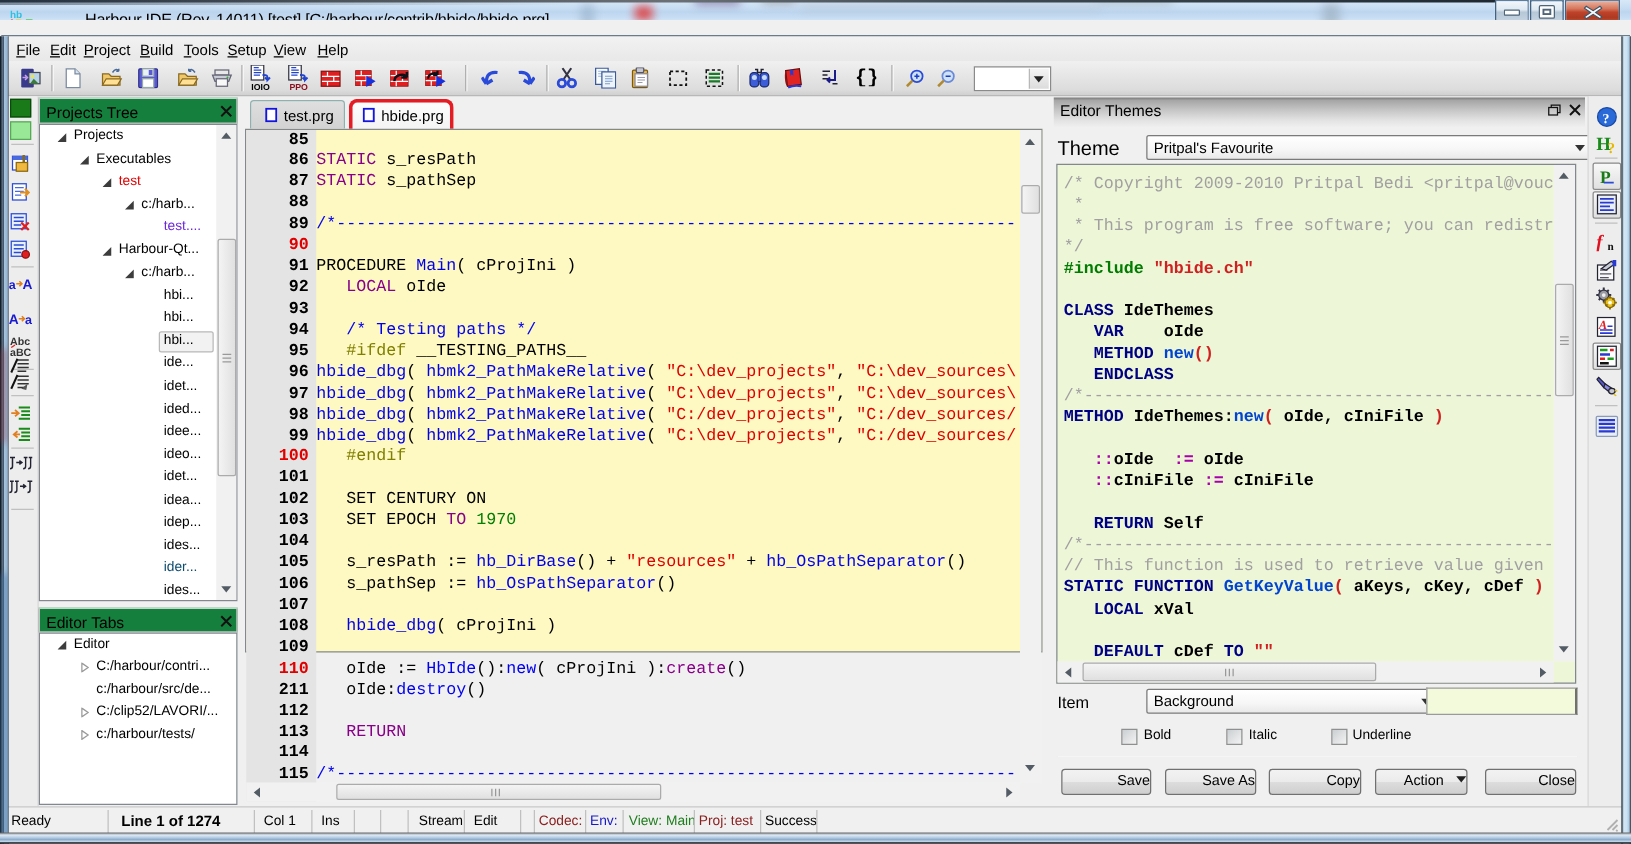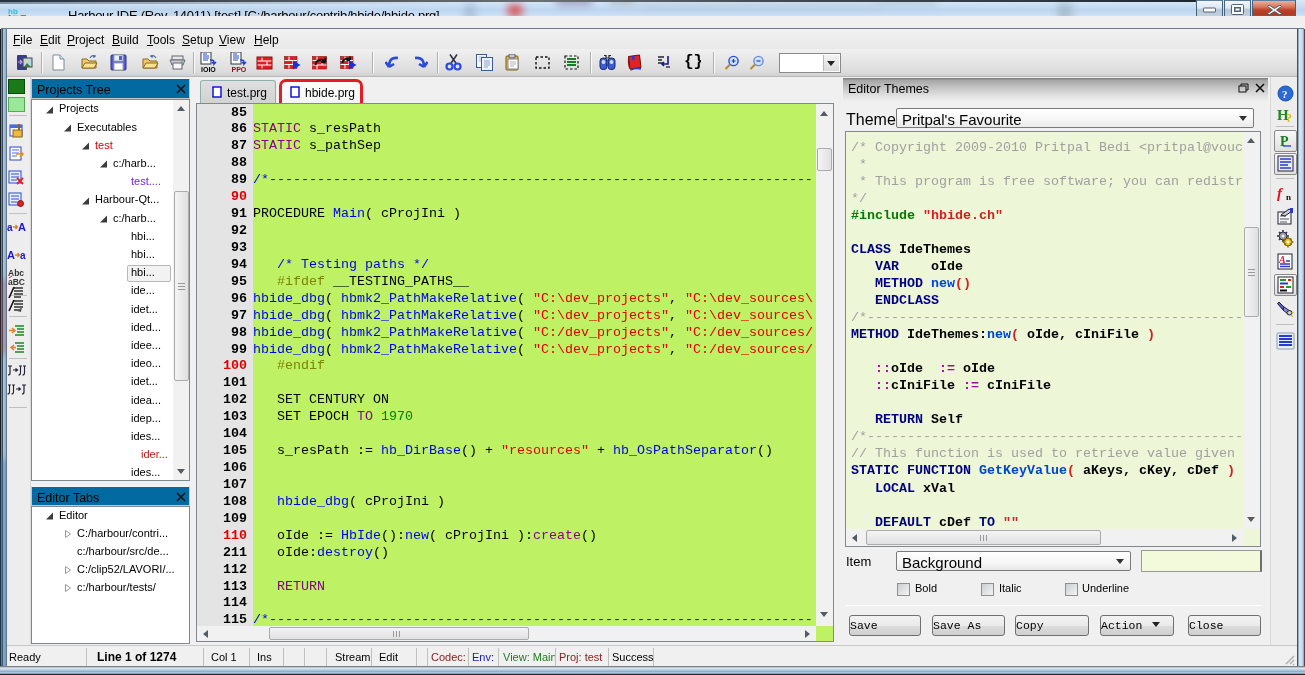--- a/index.html
+++ b/index.html
@@ -17,60 +17,60 @@
 #btnmax{left:1224px;width:27px;background:linear-gradient(180deg,#f2f7fb,#dde8f1 40%,#b6c7d6 52%,#c2d1df 85%,#cfdce8);}
 #btnclose{left:1252px;width:44px;border-radius:0 0 4px 0;background:linear-gradient(180deg,#eab09e,#d5775c 35%,#bf4229 52%,#ac3a22 78%,#c55a3e);}
 
 #menubar{left:1px;top:28px;width:1303px;height:21px;background:linear-gradient(180deg,#f2f2f2,#e8e8e8);border-top:1px solid #6c7b8a;}
 .mitem{position:absolute;top:4px;font-size:12px;}
 .mitem u{text-decoration:underline;}
 #toolbar{left:1px;top:49px;width:1303px;height:28px;background:linear-gradient(180deg,#f0f0f0,#dcdcdc 85%,#d0d0d0);border-bottom:1px solid #b8b8b8;}
 .ticon{position:absolute;top:5px;width:17px;height:17px;}
 .tsep{position:absolute;top:3px;width:2px;height:21px;border-left:1px solid #b0b0b0;border-right:1px solid #fafafa;}
 
-.phead{background:#0369a1;border:1px solid #c4c4c4;border-top:1px solid #f5f5f5;}
+.phead{background:#15803d;border:1px solid #c4c4c4;border-top:1px solid #f5f5f5;}
 .phead2{background:linear-gradient(180deg,#787878 0%,#a6a6a6 10%,#c2c2c2 38%,#e2e2e2 75%,#f0f0f0 100%);}
 .phead .ptitle{position:absolute;left:5px;top:4px;font-size:12.5px;}
 .pbody{background:#fff;border:1px solid #828790;}
 
 .trow{position:absolute;font-size:11px;white-space:nowrap;}
 .tex{position:absolute;width:8px;height:8px;}
 
 .sbtrack{position:absolute;background:#f1f1f1;}
 .sbthumbV{position:absolute;background:linear-gradient(90deg,#f4f4f4,#e0e0e0);border:1px solid #ababab;border-radius:2px;}
 .sbthumbH{position:absolute;background:linear-gradient(180deg,#f4f4f4,#e0e0e0);border:1px solid #ababab;border-radius:2px;}
 .arr{position:absolute;width:0;height:0;}
 .arrU{border-left:4px solid transparent;border-right:4px solid transparent;border-bottom:5px solid #535b64;}
 .arrD{border-left:4px solid transparent;border-right:4px solid transparent;border-top:5px solid #535b64;}
 .arrL{border-top:4px solid transparent;border-bottom:4px solid transparent;border-right:5px solid #535b64;}
 .arrR{border-top:4px solid transparent;border-bottom:4px solid transparent;border-left:5px solid #535b64;}
 
-#edframe{left:196px;top:103px;width:638px;height:539px;background:#bef264;border:1px solid #828790;}
+#edframe{left:196px;top:103px;width:638px;height:419px;background:#fef9c3;border:1px solid #828790;}
 #gutter{position:absolute;left:0;top:0;width:56px;height:537px;background:#e4e4e4;}
 .ln{position:absolute;width:50px;text-align:right;font-family:"Liberation Mono",monospace;font-size:13.33px;font-weight:bold;line-height:16.93px;}
 .cl{position:absolute;left:56px;white-space:pre;font-family:"Liberation Mono",monospace;font-size:13.33px;font-weight:normal;line-height:16.93px;width:560px;overflow:hidden;}
 .lnr{color:#e00000;}
 .kw{color:#880088;}
 .cm{color:#0000f0;}
 .st{color:#e00000;}
 .pp{color:#808000;}
 .nm{color:#008000;}
 .fn{color:#0000f0;}
 
 .pv{position:absolute;white-space:pre;font-family:"Liberation Mono",monospace;font-size:13.33px;font-weight:bold;line-height:17.05px;width:392px;overflow:hidden;}
 .gy{color:#a0a0a0;font-weight:normal;}
 .nv{color:#000085;}
 .bl{color:#0044d0;}
 .rd{color:#d02020;}
 .pu{color:#a800a8;}
 .gr{color:#007d00;}
 
-.combo{position:absolute;background:linear-gradient(180deg,#ffffff 0%,#f6f6f6 60%,#e9e9e9 100%);border:1px solid #7a7a7a;border-radius:2px;font-size:15px;}
+.combo{position:absolute;background:linear-gradient(180deg,#ffffff 0%,#f6f6f6 60%,#e9e9e9 100%);border:1px solid #7a7a7a;border-radius:2px;font-size:12px;margin-left:21px;}
 .combo .ar{position:absolute;right:6px;top:50%;margin-top:-2px;width:0;height:0;border-left:4px solid transparent;border-right:4px solid transparent;border-top:5px solid #333;}
-.btn{position:absolute;height:21px;background:linear-gradient(180deg,#f2f2f2,#ebebeb 50%,#dddddd 50%,#cfcfcf);border:1px solid #707070;border-radius:3px;font-size:11.5px;text-align:left;line-height:19px;font-family:Liberation Mono, monospace;}
+.btn{position:absolute;height:21px;background:linear-gradient(180deg,#f2f2f2,#ebebeb 50%,#dddddd 50%,#cfcfcf);border:1px solid #707070;border-radius:3px;font-size:11.5px;text-align:right;line-height:19px;}
 .cb{position:absolute;width:13px;height:13px;background:linear-gradient(135deg,#cbcfd2,#f3f3f3);border:1px solid #8e8f8f;}
 .cblab{position:absolute;font-size:11px;}
 #statusbar{left:1px;top:645px;width:1303px;height:22px;background:#f0f0f0;border-top:1px solid #c8c8c8;}
 .sseg{position:absolute;top:5px;font-size:11px;white-space:nowrap;}
 .sdiv{position:absolute;top:2px;height:19px;width:1px;background:#c0c0c0;}
 svg{display:block;}
 </style></head>
 <body>
 <div id="win">
 
@@ -374,21 +374,21 @@
 <div class="trow" style="left:99px;top:166.1px;color:#000">hbi...</div>
 <div class="trow" style="left:99px;top:184.3px;color:#000">ide...</div>
 <div class="trow" style="left:99px;top:202.5px;color:#000">idet...</div>
 <div class="trow" style="left:99px;top:220.7px;color:#000">ided...</div>
 <div class="trow" style="left:99px;top:238.9px;color:#000">idee...</div>
 <div class="trow" style="left:99px;top:257.1px;color:#000">ideo...</div>
 <div class="trow" style="left:99px;top:275.3px;color:#000">idet...</div>
 <div class="trow" style="left:99px;top:293.5px;color:#000">idea...</div>
 <div class="trow" style="left:99px;top:311.7px;color:#000">idep...</div>
 <div class="trow" style="left:99px;top:329.9px;color:#000">ides...</div>
-<div class="trow" style="left:109px;top:348.1px;color:#b91c1c">ider...</div>
+<div class="trow" style="left:99px;top:348.1px;color:#0c4a6e">ider...</div>
 <div class="trow" style="left:99px;top:366.3px;color:#000">ides...</div>
 <div class="sbtrack" style="left:141px;top:0;width:17px;height:381px"></div>
 <div class="arr arrU" style="left:145px;top:6px"></div>
 <div class="sbthumbV" style="left:142px;top:91px;width:15px;height:190px"></div>
 <div style="position:absolute;left:146px;top:183px;width:7px;height:1px;background:#999"></div>
 <div style="position:absolute;left:146px;top:186px;width:7px;height:1px;background:#999"></div>
 <div style="position:absolute;left:146px;top:189px;width:7px;height:1px;background:#999"></div>
 <div class="arr arrD" style="left:145px;top:369px"></div>
 </div>
 
@@ -436,20 +436,21 @@
 <div class="cl" style="top:17.43px"><span class="kw">STATIC</span> s_resPath</div>
 <div class="ln" style="left:0;top:34.36px">87</div>
 <div class="cl" style="top:34.36px"><span class="kw">STATIC</span> s_pathSep</div>
 <div class="ln" style="left:0;top:51.29px">88</div>
 <div class="ln" style="left:0;top:68.22px">89</div>
 <div class="cl" style="top:68.22px"><span class="cm">/*------------------------------------------------------------------------------</span></div>
 <div class="ln lnr" style="left:0;top:85.15px">90</div>
 <div class="ln" style="left:0;top:102.08px">91</div>
 <div class="cl" style="top:102.08px">PROCEDURE <span class="fn">Main</span>( cProjIni )</div>
 <div class="ln" style="left:0;top:119.01px">92</div>
+<div class="cl" style="top:119.01px">   <span class="kw">LOCAL</span> oIde</div>
 <div class="ln" style="left:0;top:135.94px">93</div>
 <div class="ln" style="left:0;top:152.87px">94</div>
 <div class="cl" style="top:152.87px">   <span class="cm">/* Testing paths */</span></div>
 <div class="ln" style="left:0;top:169.80px">95</div>
 <div class="cl" style="top:169.80px">   <span class="pp">#ifdef</span> __TESTING_PATHS__</div>
 <div class="ln" style="left:0;top:186.73px">96</div>
 <div class="cl" style="top:186.73px"><span class="fn">hbide_dbg</span>( <span class="fn">hbmk2_PathMakeRelative</span>( <span class="st">"C:\dev_projects"</span>, <span class="st">"C:\dev_sources\hb_firebird\firebird.c"</span> ) )</div>
 <div class="ln" style="left:0;top:203.66px">97</div>
 <div class="cl" style="top:203.66px"><span class="fn">hbide_dbg</span>( <span class="fn">hbmk2_PathMakeRelative</span>( <span class="st">"C:\dev_projects"</span>, <span class="st">"C:\dev_sources\hb_firebird\firebird.c"</span> ) )</div>
 <div class="ln" style="left:0;top:220.59px">98</div>
@@ -460,20 +461,21 @@
 <div class="cl" style="top:254.45px">   <span class="pp">#endif</span></div>
 <div class="ln" style="left:0;top:271.38px">101</div>
 <div class="ln" style="left:0;top:288.31px">102</div>
 <div class="cl" style="top:288.31px">   SET CENTURY ON</div>
 <div class="ln" style="left:0;top:305.24px">103</div>
 <div class="cl" style="top:305.24px">   SET EPOCH <span class="kw">TO</span> <span class="nm">1970</span></div>
 <div class="ln" style="left:0;top:322.17px">104</div>
 <div class="ln" style="left:0;top:339.10px">105</div>
 <div class="cl" style="top:339.10px">   s_resPath := <span class="fn">hb_DirBase</span>() + <span class="st">"resources"</span> + <span class="fn">hb_OsPathSeparator</span>()</div>
 <div class="ln" style="left:0;top:356.03px">106</div>
+<div class="cl" style="top:356.03px">   s_pathSep := <span class="fn">hb_OsPathSeparator</span>()</div>
 <div class="ln" style="left:0;top:372.96px">107</div>
 <div class="ln" style="left:0;top:389.89px">108</div>
 <div class="cl" style="top:389.89px">   <span class="fn">hbide_dbg</span>( cProjIni )</div>
 <div class="ln" style="left:0;top:406.82px">109</div>
 <div class="ln lnr" style="left:0;top:423.75px">110</div>
 <div class="cl" style="top:423.75px">   oIde := <span class="fn">HbIde</span>():<span class="fn">new</span>( cProjIni ):<span class="kw">create</span>()</div>
 <div class="ln" style="left:0;top:440.68px">211</div>
 <div class="cl" style="top:440.68px">   oIde:<span class="fn">destroy</span>()</div>
 <div class="ln" style="left:0;top:457.61px">112</div>
 <div class="ln" style="left:0;top:474.54px">113</div>

